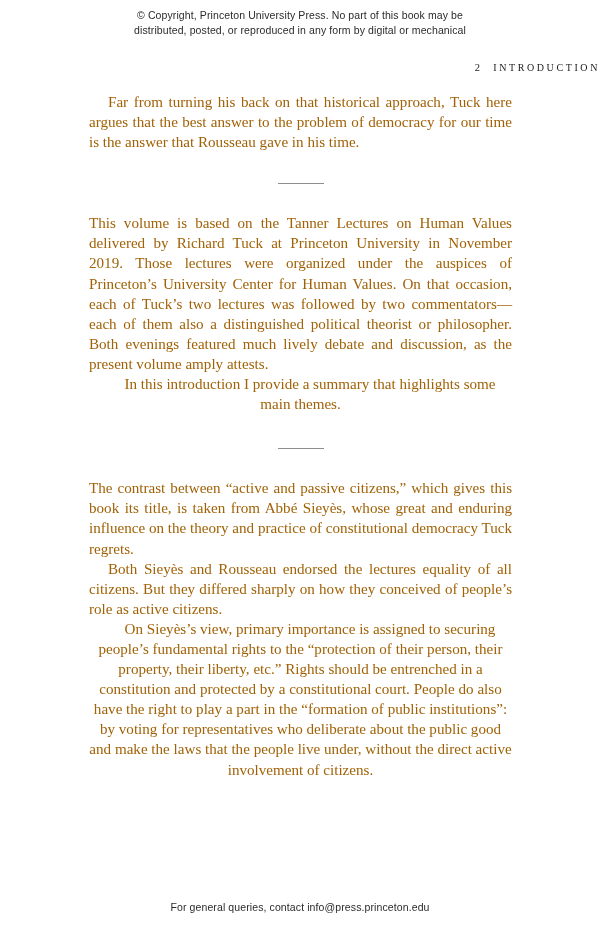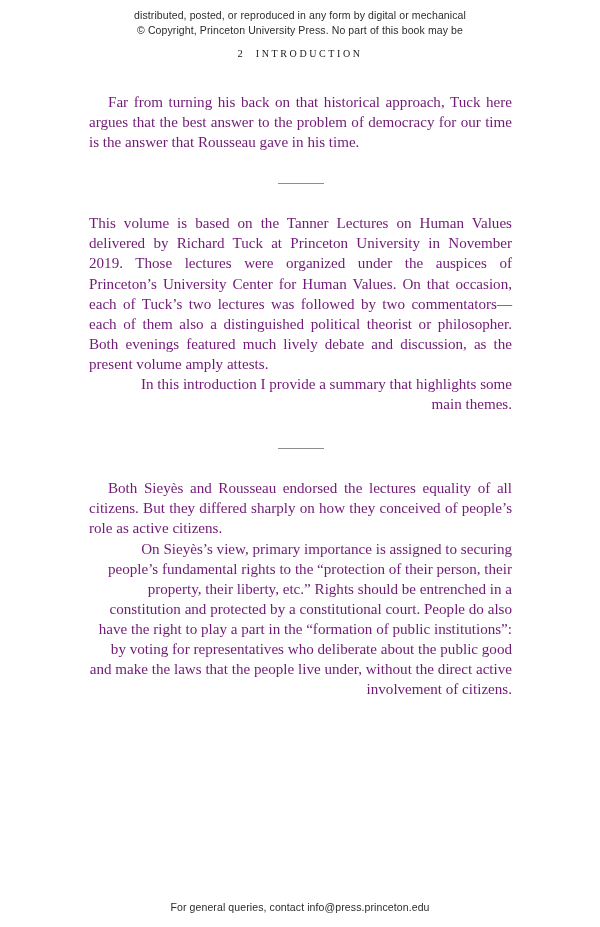--- a/index.html
+++ b/index.html
@@ -27,24 +27,24 @@
     font-size: 10.5px;
     line-height: 15.2px;
     color: #2b2b2b;
     letter-spacing: 0.01em;
   }
   .copyright div { white-space: nowrap; }
 
   
   .running-head {
     position: absolute;
-    top: 48px;
+    top: 62px;
     left: 0;
     width: 600px;
-    text-align: center;
+    text-align: right;
     font-size: 10.5px;
     color: #1a1a1a;
   }
   .running-head .folio {
     letter-spacing: 0.02em;
     font-size: 10.5px;
   }
   .running-head .rh-title {
     letter-spacing: 0.26em;
     margin-left: 13px;
@@ -55,29 +55,29 @@
   .column {
     position: absolute;
     left: 89px;
     top: 92px;
     width: 423px;
   }
   p.body {
     margin: 0;
     font-size: 15.1px;
     line-height: 20.1px;
-    color: #701a75;
+    color: #a16207;
     text-align: justify;
     text-justify: inter-word;
     hyphens: manual;
     -webkit-hyphens: manual;
     text-indent: 0;
   }
   p.body.indent { text-indent: 19px; }
-  p.body.last-flush { text-align: right; }
+  p.body.last-flush { text-align: center; }
 
   .block { margin: 0; }
 
   
   .rule-wrap {
     width: 423px;
     text-align: center;
   }
   .rule {
     display: inline-block;
@@ -99,22 +99,22 @@
     color: #2b2b2b;
     letter-spacing: 0.01em;
   }
 </style>
 </head>
 <body>
 
 <div class="page">
 
   <div class="copyright">
+    <div>© Copyright, Princeton University Press. No part of this book may be</div>
     <div>distributed, posted, or reproduced in any form by digital or mechanical</div>
-    <div>© Copyright, Princeton University Press. No part of this book may be</div>
   </div>
 
   <div class="running-head">
     <span class="folio">2</span><span class="rh-title">INTRODUCTION</span>
   </div>
 
   <div class="column">
 
     <div class="block">
       <p class="body indent">Far from turning his back on that historical approach, Tuck here argues that the best answer to the problem of democracy for our time is the answer that Rousseau gave in his time.</p>
@@ -127,20 +127,21 @@
     <div class="block">
       <p class="body">This volume is based on the Tanner Lectures on Human Values delivered by Richard Tuck at Princeton University in November 2019. Those lectures were organized under the auspices of Princeton’s University Center for Human Values. On that occasion, each of Tuck’s two lectures was followed by two commentators—each of them also a distinguished political theorist or philosopher. Both evenings featured much lively debate and discussion, as the present volume amply attests.</p>
       <p class="body indent last-flush">In this introduction I provide a summary that highlights some main themes.</p>
     </div>
 
     <div class="rule-wrap" style="margin-top:24px;margin-bottom:22px;">
       <span class="rule"></span>
     </div>
 
     <div class="block">
+      <p class="body">The contrast between “active and passive citizens,” which gives this book its title, is taken from Abbé Sieyès, whose great and enduring influence on the theory and practice of constitutional democracy Tuck regrets.</p>
       <p class="body indent">Both Sieyès and Rousseau endorsed the lectures equality of all citizens. But they differed sharply on how they conceived of people’s role as active citizens.</p>
       <p class="body indent last-flush">On Sieyès’s view, primary importance is assigned to securing people’s fundamental rights to the “protection of their person, their property, their liberty, etc.” Rights should be entrenched in a constitution and protected by a constitutional court. People do also have the right to play a part in the “formation of public institutions”: by voting for representatives who deliberate about the public good and make the laws that the people live under, without the direct active involvement of citizens.</p>
     </div>
 
   </div>
 
   <div class="footer">For general queries, contact info@press.princeton.edu</div>
 
 </div>
 

